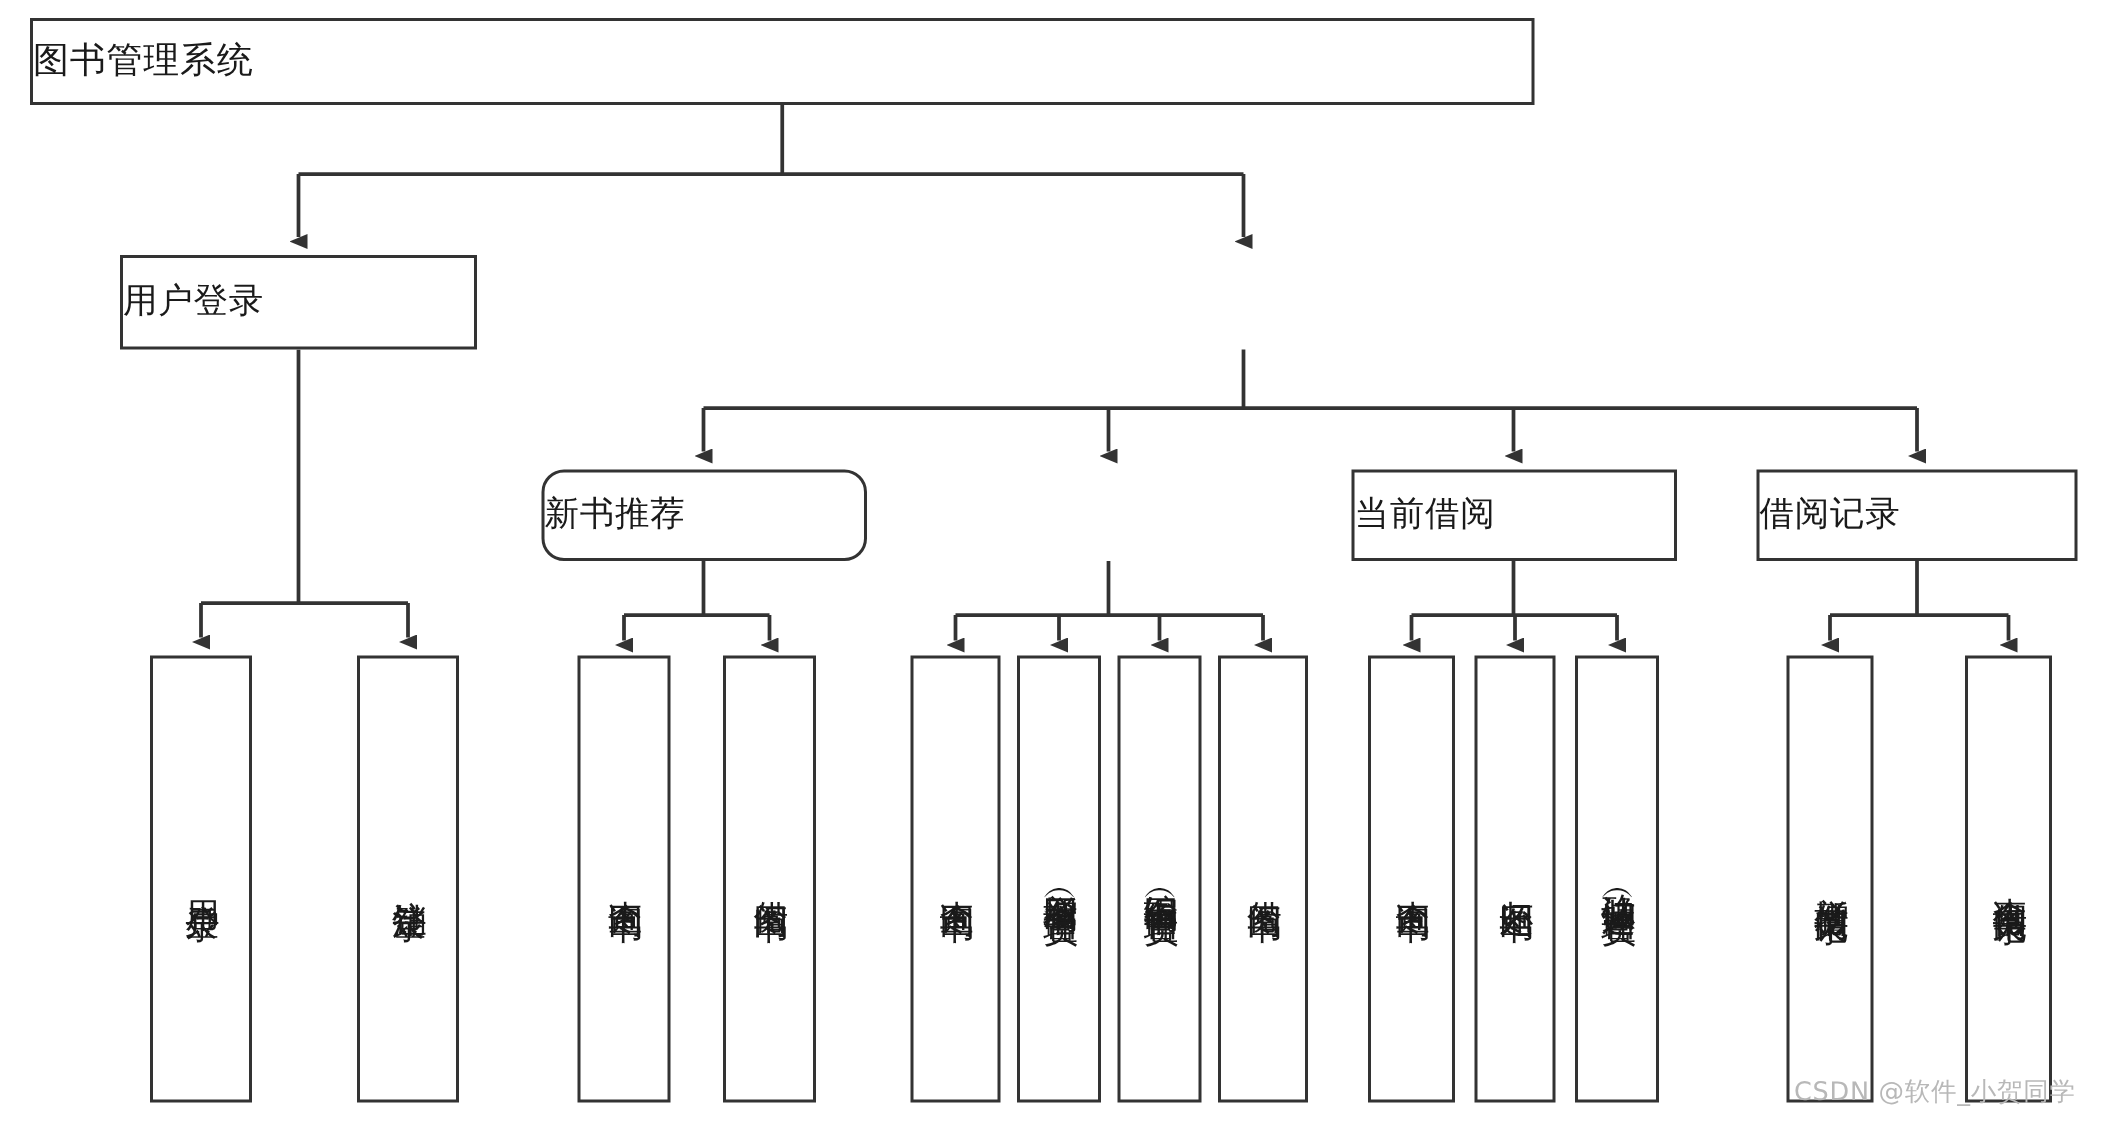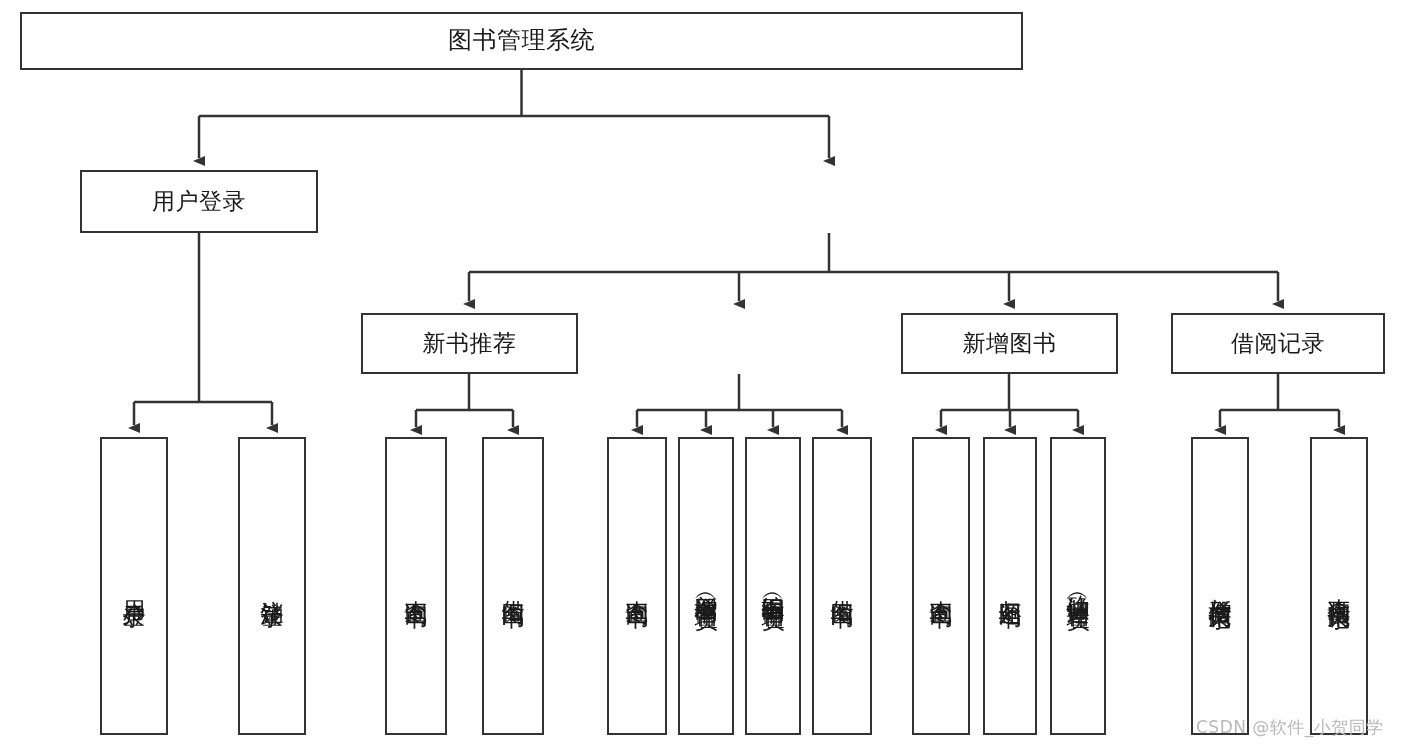--- a/index.html
+++ b/index.html
@@ -26,21 +26,20 @@
     height: 747px;
     pointer-events: none;
   }
   .node {
     position: absolute;
     box-sizing: border-box;
     background: #ffffff;
     border: 2.5px solid #333333;
     display: flex;
     align-items: center;
-    justify-content: center;
     text-align: center;
     color: #1a1a1a;
   }
   .node .lbl {
     display: block;
     line-height: 1.08;
     letter-spacing: 0.5px;
   }
   
   .h-node .lbl {
@@ -131,25 +130,25 @@
   </svg>
 
   <div class="node h-node root" style="left:20px; top:12px; width:1003px; height:58px;">
     <span class="lbl">图书管理系统</span>
   </div>
 
   <div class="node h-node" style="left:80px; top:170px; width:238px; height:63px;">
     <span class="lbl">用户登录</span>
   </div>
 
-  <div class="node h-node" style="left:361px; top:313px; width:217px; height:61px;">
+  <div class="node h-node" style="left:361px; top:313px; width:217px; height:61px;border-radius:15px;">
     <span class="lbl">新书推荐</span>
   </div>
   <div class="node h-node" style="left:901px; top:313px; width:217px; height:61px;">
-    <span class="lbl">新增图书</span>
+    <span class="lbl">当前借阅</span>
   </div>
   <div class="node h-node" style="left:1171px; top:313px; width:214px; height:61px;">
     <span class="lbl">借阅记录</span>
   </div>
 
   <div class="node v-node" style="left:100px; top:437px; width:68px; height:298px;">
     <span class="lbl">用户登录</span>
   </div>
   <div class="node v-node" style="left:238px; top:437px; width:68px; height:298px;">
     <span class="lbl">注销登录</span>

